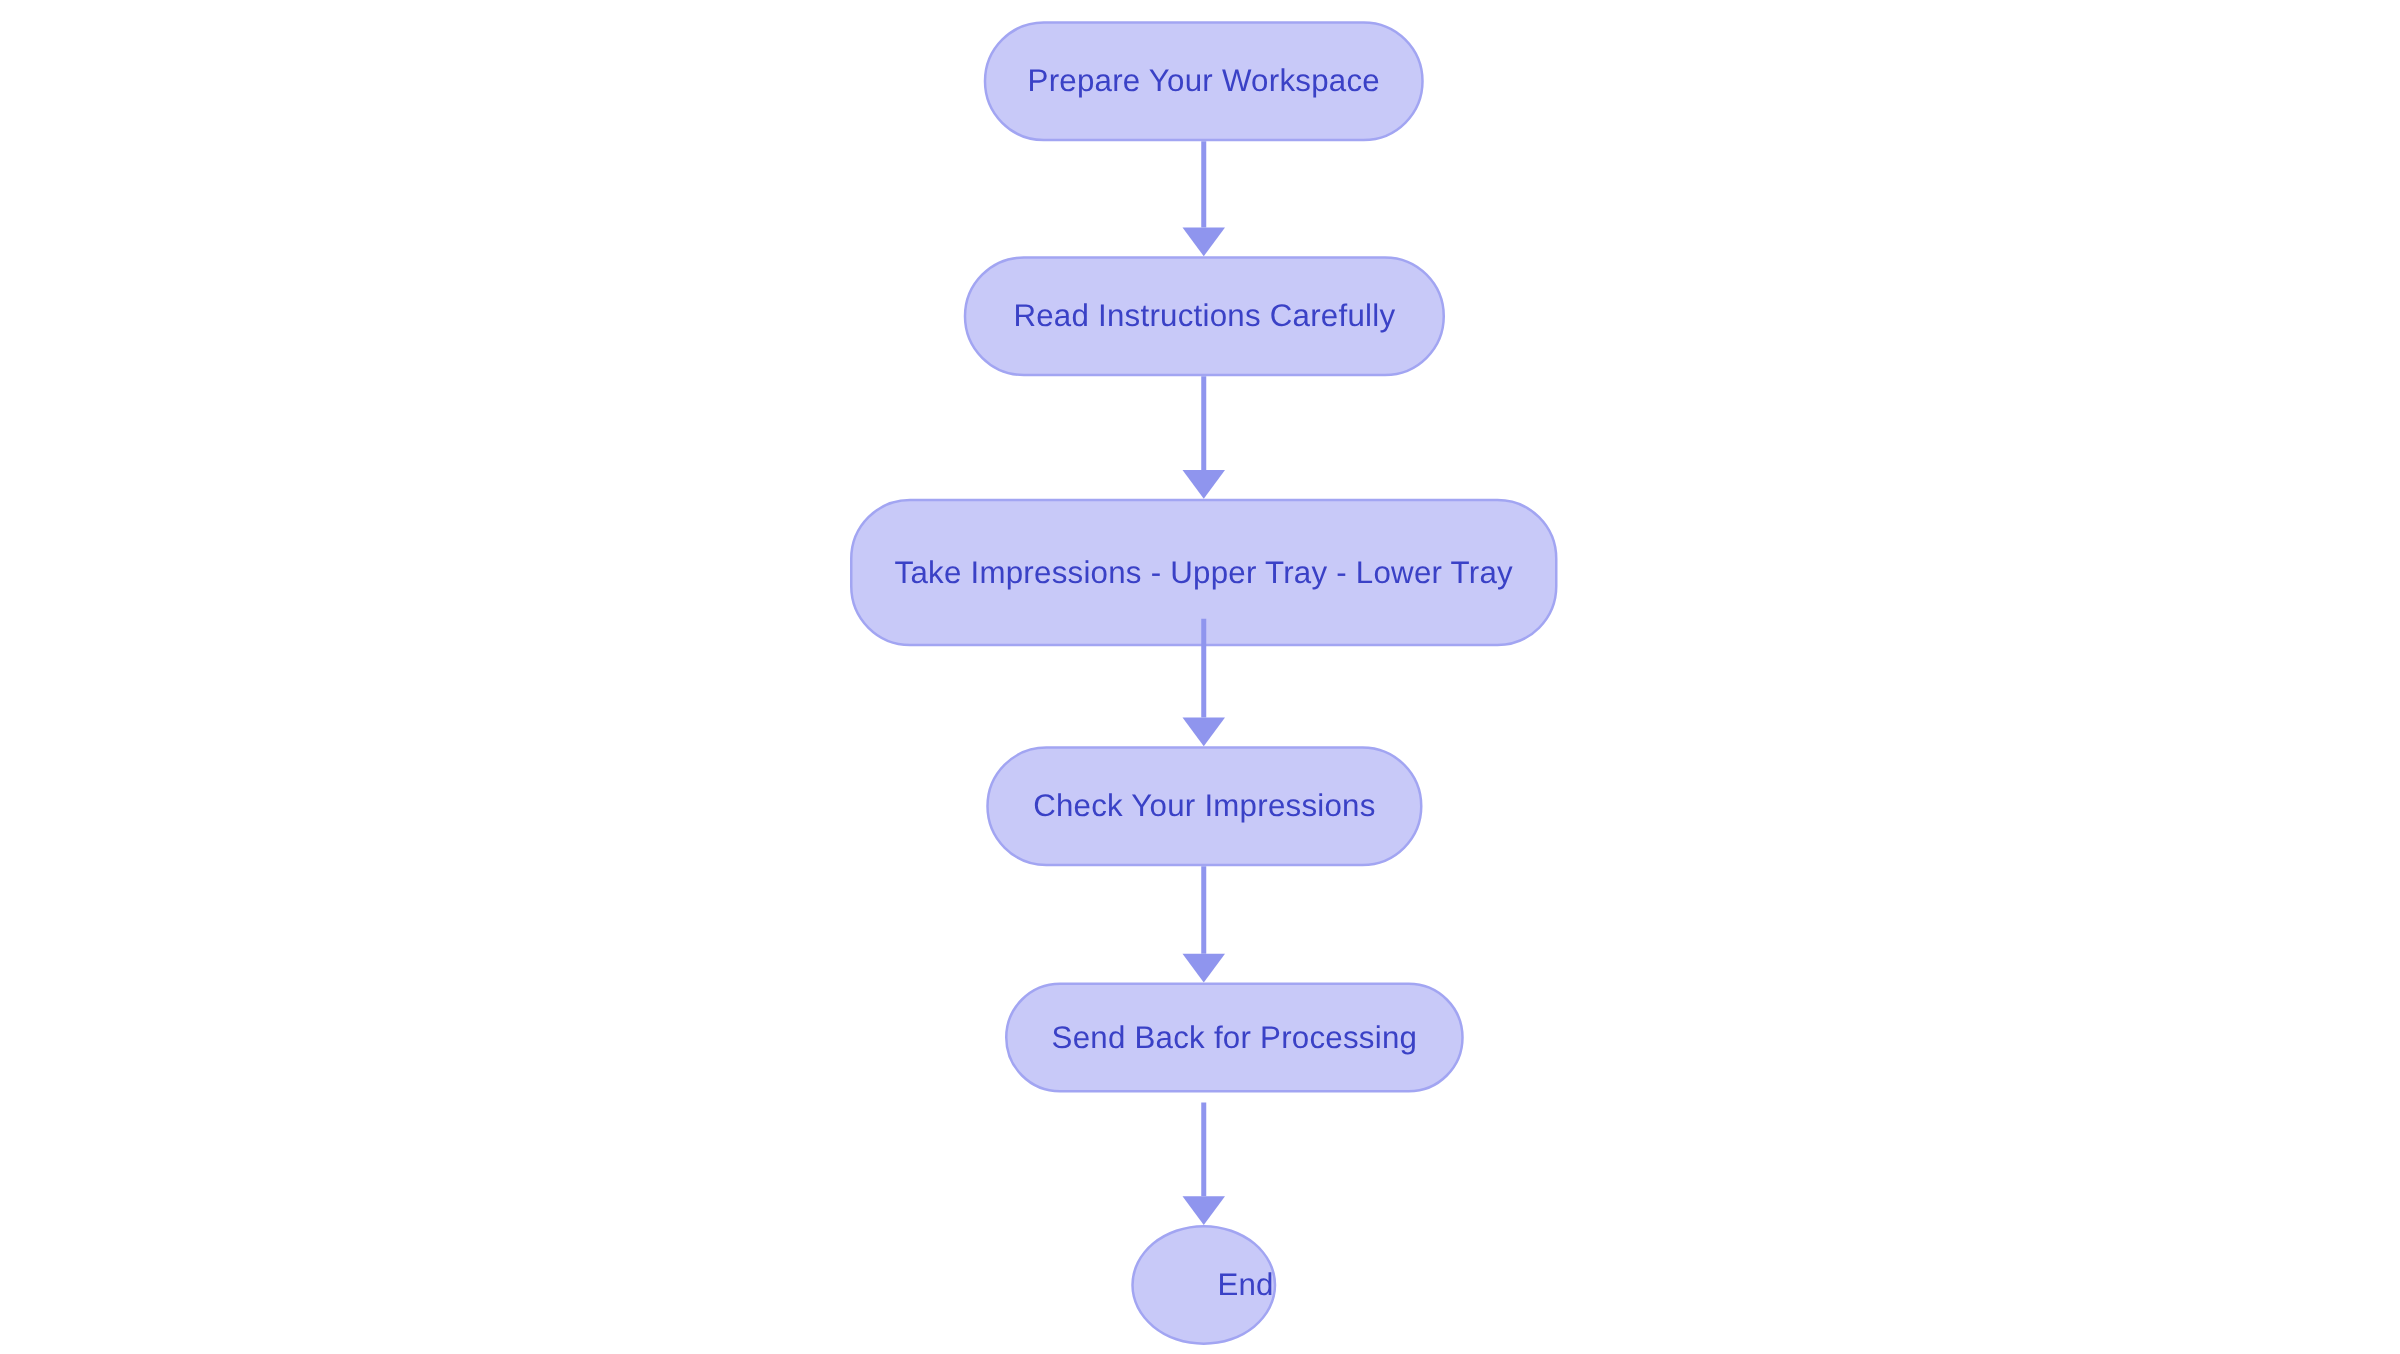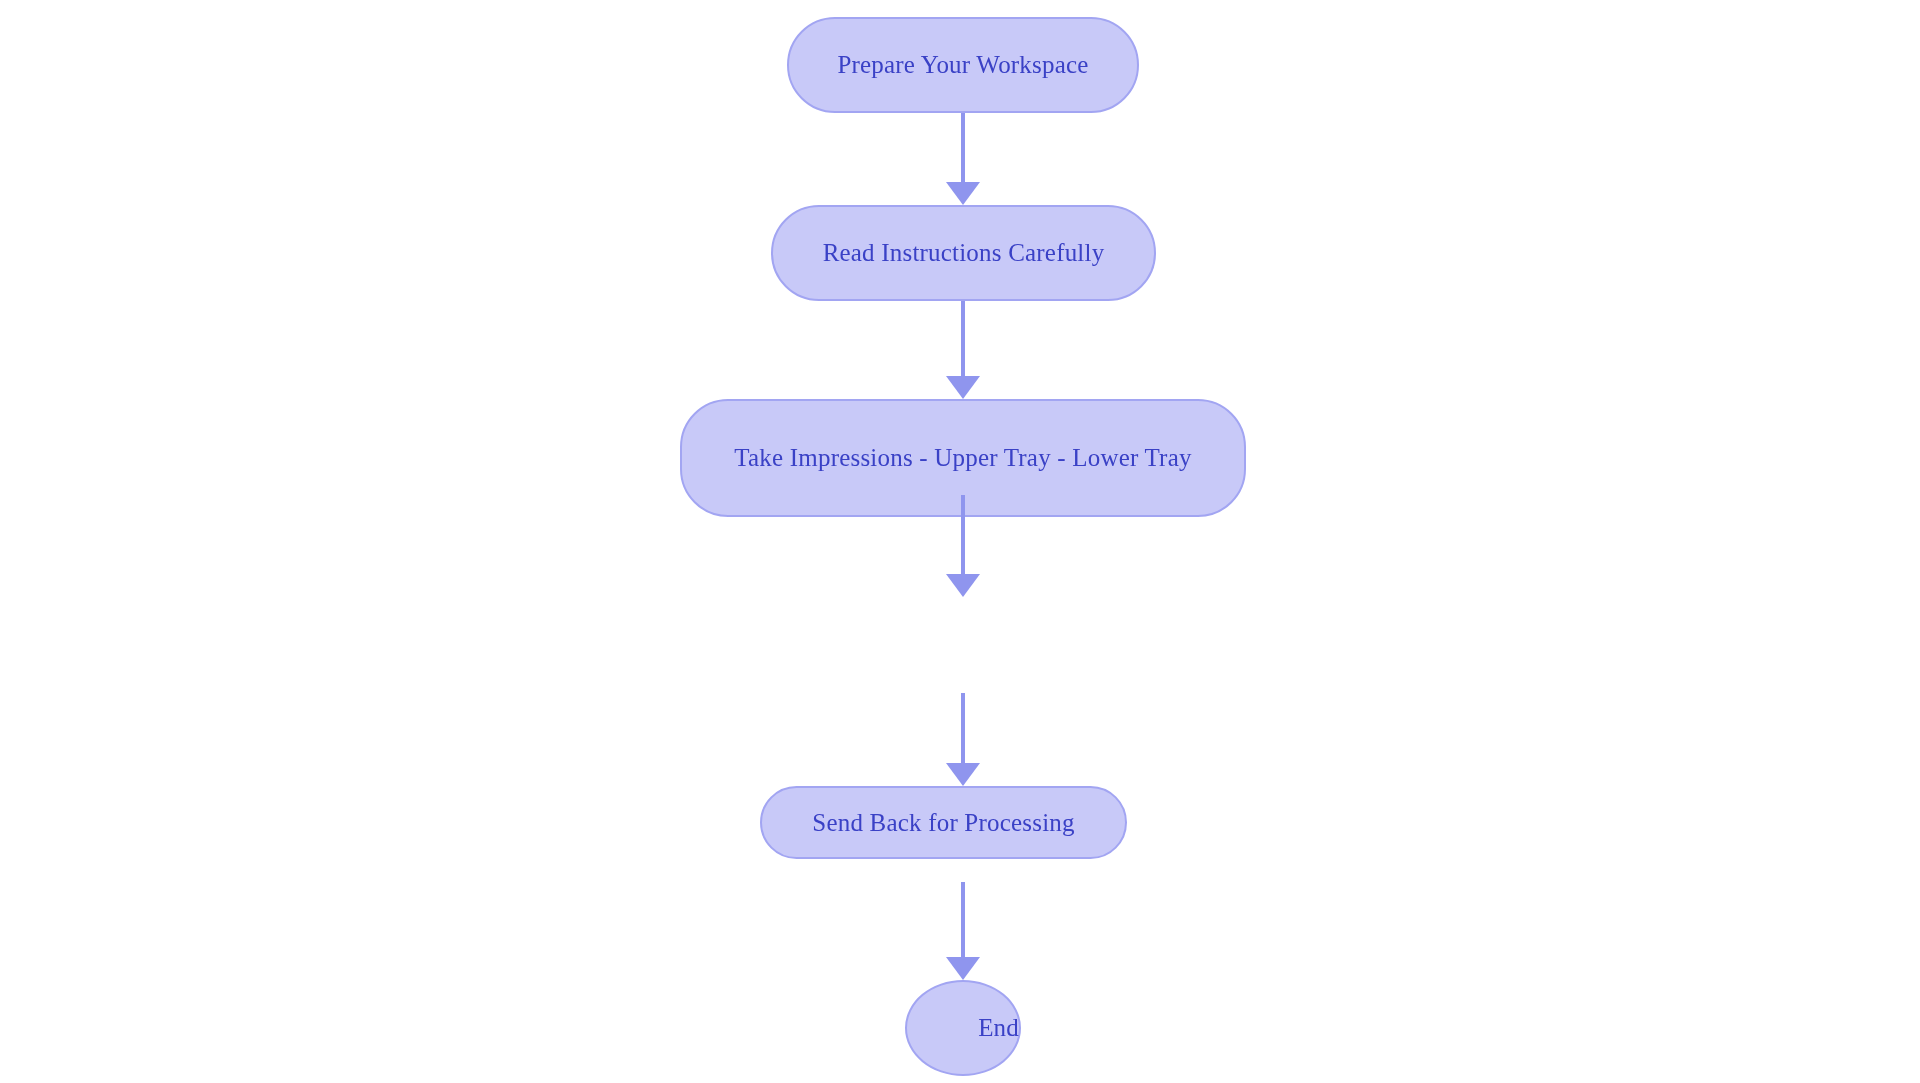--- a/index.html
+++ b/index.html
@@ -25,21 +25,20 @@
     position: absolute;
     display: flex;
     align-items: center;
     justify-content: center;
     background: var(--node-fill);
     border: 2px solid var(--node-border);
     color: var(--node-text);
     font-size: 25px;
     letter-spacing: 0.2px;
     text-align: center;
-    font-family: Liberation Serif, serif;
   }
   .node.pill { border-radius: 48px; }
   .node.circle { border-radius: 50%; justify-content: flex-end; }
   .edge {
     position: absolute;
     left: 963px;
     transform: translateX(-50%);
     width: 36px;
     display: flex;
     flex-direction: column;
@@ -82,27 +81,30 @@
 
   <div class="node pill" style="left:680px; top:399px; width:566px; height:118px;">
     <span>Take Impressions - Upper Tray - Lower Tray</span>
   </div>
 
   <div class="edge" style="top:495px; height:102px;">
     <div class="edge-line"></div>
     <div class="edge-arrowhead"></div>
   </div>
 
+  <div class="node pill" style="left:789px; top:597px; width:349px; height:96px;">
+    <span>Check Your Impressions</span>
+  </div>
 
   <div class="edge" style="top:693px; height:93px;">
     <div class="edge-line"></div>
     <div class="edge-arrowhead"></div>
   </div>
 
-  <div class="node pill" style="left:760px; top:786px; width:367px; height:73px;">
+  <div class="node pill" style="left:804px; top:786px; width:367px; height:88px;">
     <span>Send Back for Processing</span>
   </div>
 
   <div class="edge" style="top:882px; height:98px;">
     <div class="edge-line"></div>
     <div class="edge-arrowhead"></div>
   </div>
 
   <div class="node circle" style="left:905px; top:980px; width:116px; height:96px;">
     <span>End</span>

